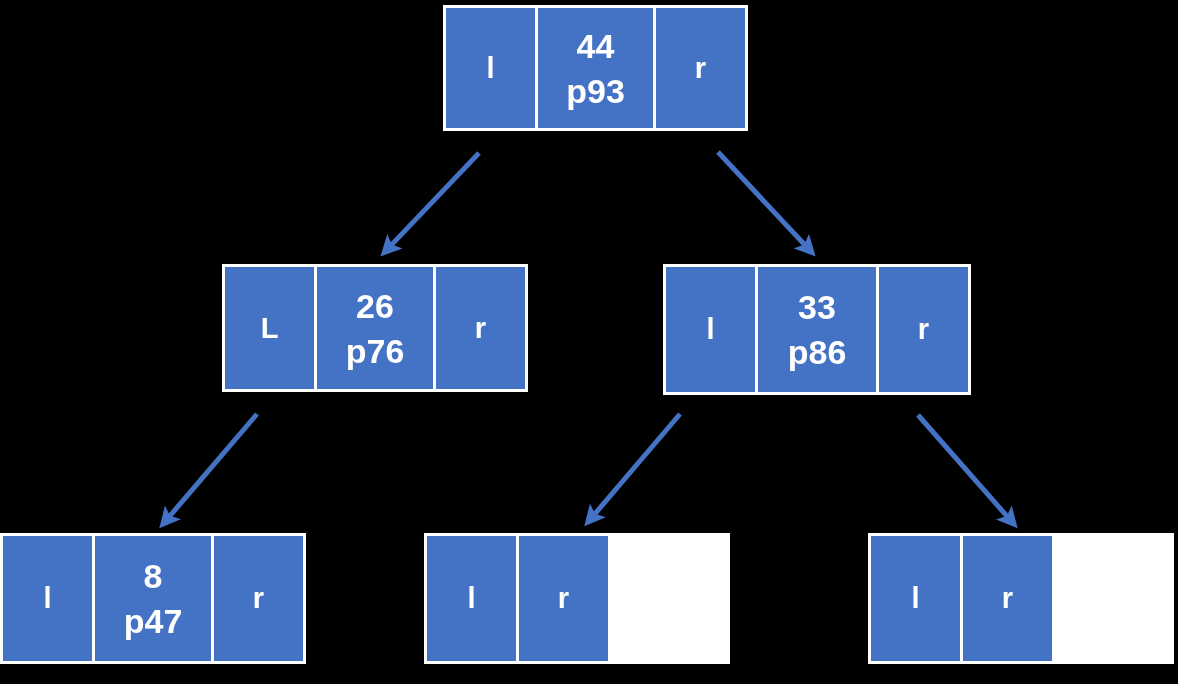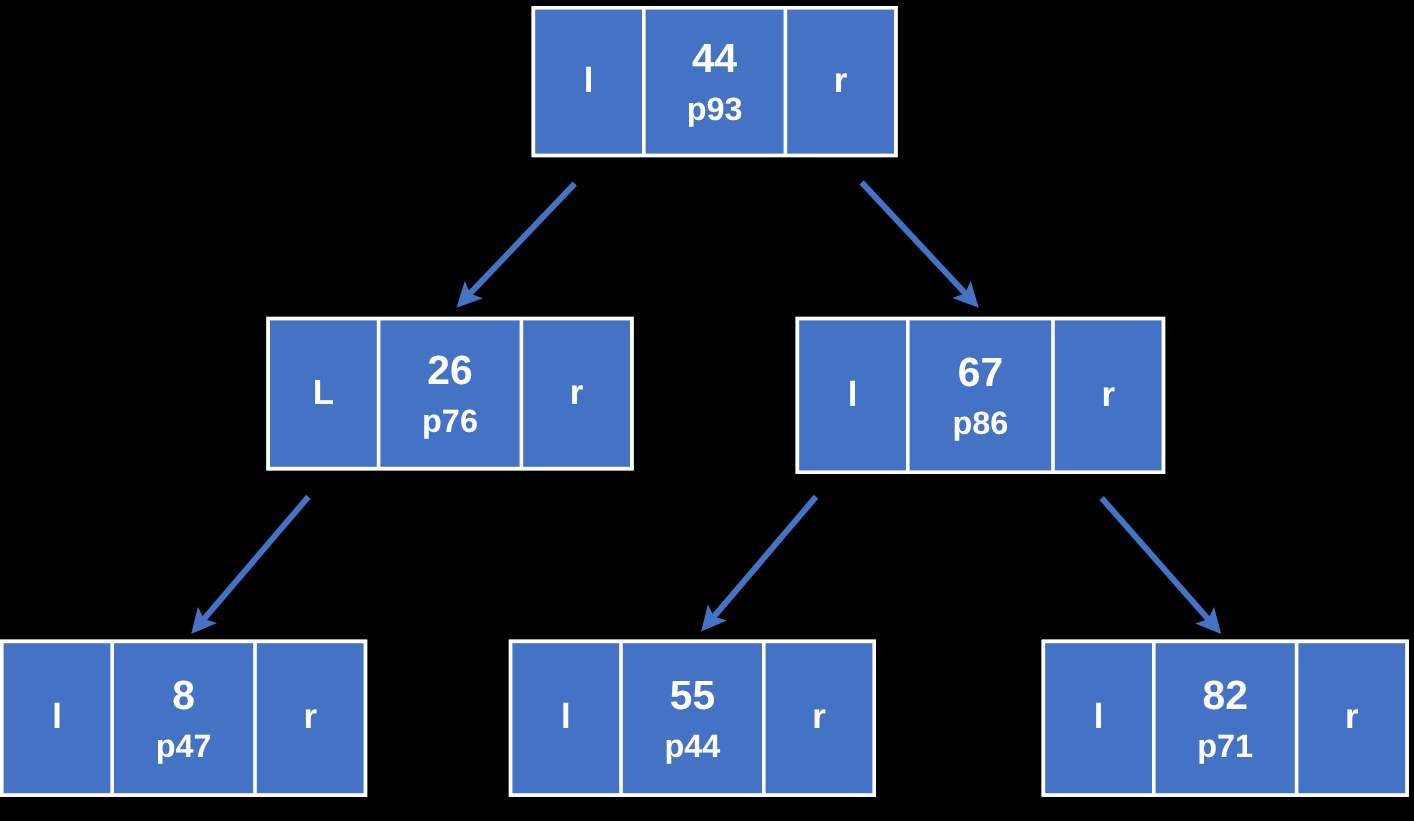--- a/index.html
+++ b/index.html
@@ -57,21 +57,21 @@
     flex: 1 1 auto;
     padding-top: 2px;
   }
   .cell-mid .key {
     font-size: 34px;
     display: block;
     margin-bottom: 9px;
     text-align: center;
   }
   .cell-mid .prio {
-    font-size: 27px;
+    font-size: 34px;
     display: block;
   }
 </style>
 </head>
 <body>
 
 <div id="canvas">
 
   <svg id="arrow-layer" viewBox="0 0 1178 684" width="1178" height="684" xmlns="http://www.w3.org/2000/svg">
     <defs>
@@ -101,44 +101,36 @@
         <div class="cell cell-left">L</div>
         <div class="cell cell-mid">
           <span class="key">26</span>
           <span class="prio">p76</span>
         </div>
         <div class="cell cell-right">r</div>
       </div>
       <div class="node" style="left: 663px; top: 264px; width: 308px; height: 131px;">
         <div class="cell cell-left">l</div>
         <div class="cell cell-mid">
-          <span class="key">67</span>
+          <span class="key">33</span>
           <span class="prio">p86</span>
         </div>
         <div class="cell cell-right">r</div>
       </div>
       <div class="node" style="left: 0px; top: 533px; width: 306px; height: 131px;">
         <div class="cell cell-left">l</div>
         <div class="cell cell-mid">
           <span class="key">8</span>
           <span class="prio">p47</span>
         </div>
         <div class="cell cell-right">r</div>
       </div>
       <div class="node" style="left: 424px; top: 533px; width: 306px; height: 131px;">
         <div class="cell cell-left">l</div>
-        <div class="cell cell-mid">
-          <span class="key">55</span>
-          <span class="prio">p44</span>
-        </div>
         <div class="cell cell-right">r</div>
       </div>
       <div class="node" style="left: 868px; top: 533px; width: 306px; height: 131px;">
         <div class="cell cell-left">l</div>
-        <div class="cell cell-mid">
-          <span class="key">82</span>
-          <span class="prio">p71</span>
-        </div>
         <div class="cell cell-right">r</div>
       </div>
     </div>
 
 </div>
 
 </body></html>

